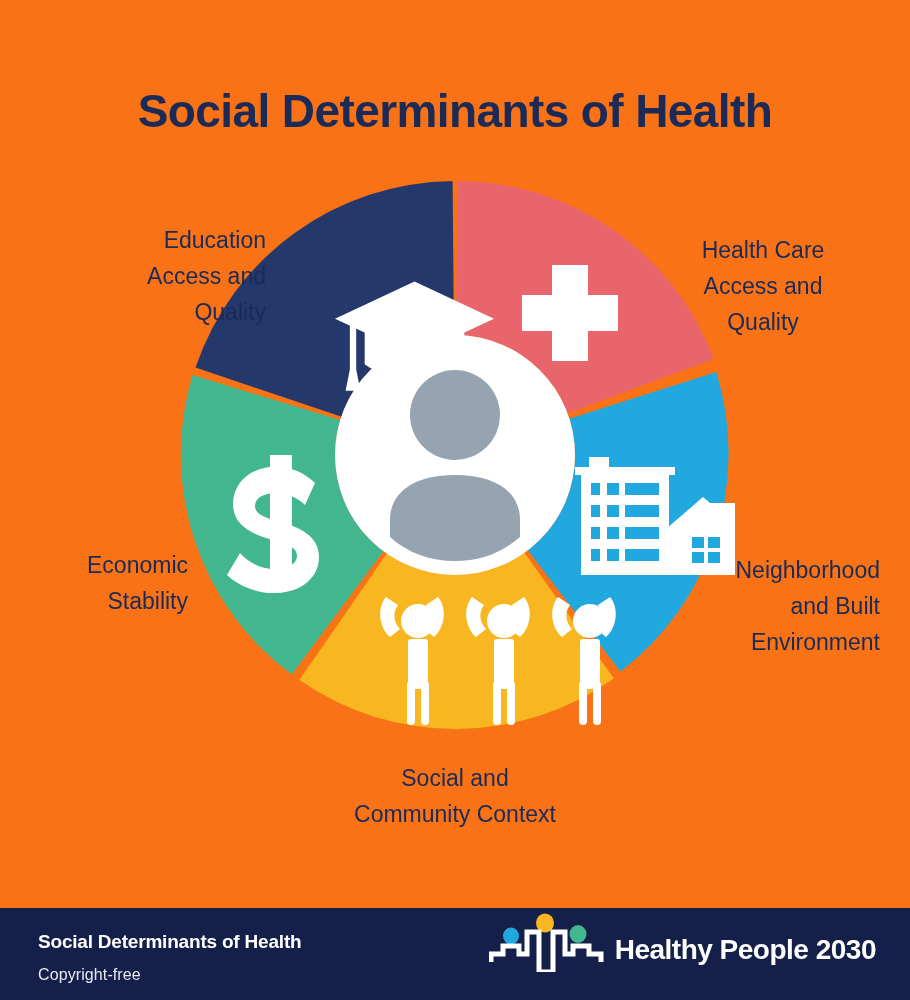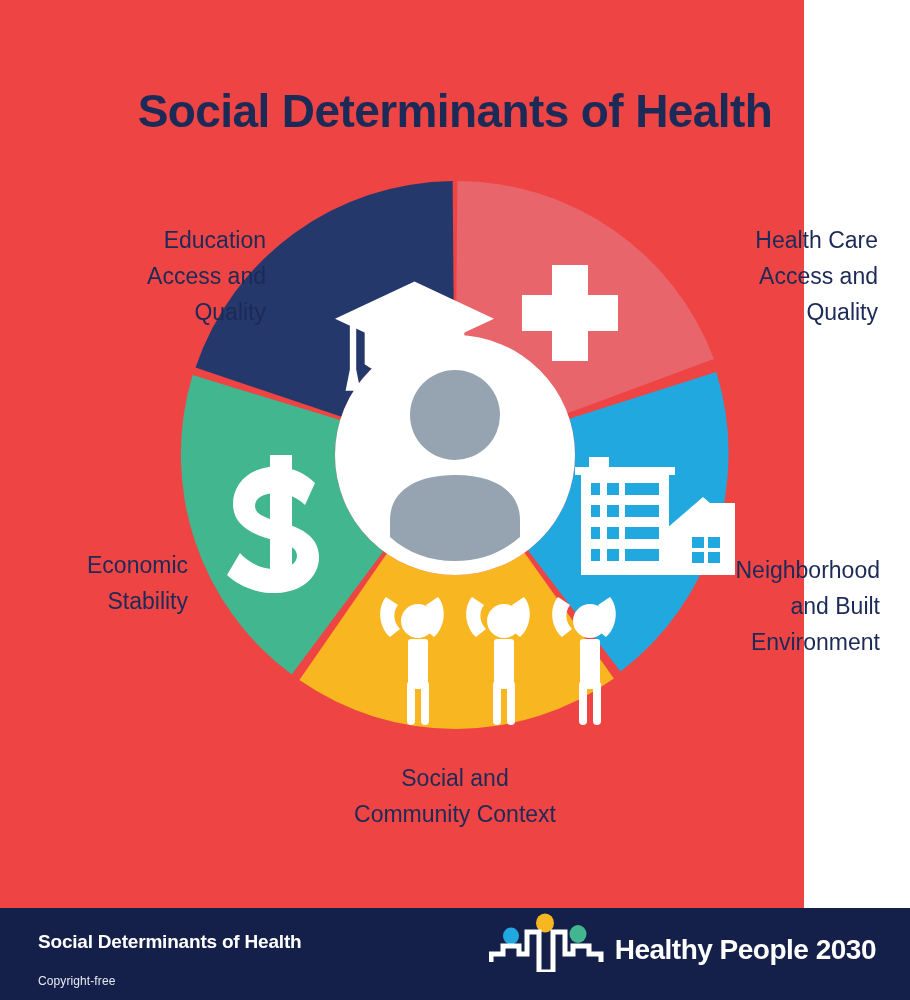--- a/index.html
+++ b/index.html
@@ -5,23 +5,23 @@
   * { box-sizing: border-box; margin: 0; padding: 0; }
   html, body {
     width: 910px;
     height: 1000px;
     background: #ffffff;
     font-family: "Liberation Sans", "DejaVu Sans", sans-serif;
     overflow: hidden;
   }
   #page {
     position: relative;
-    width: 804px;
+    width: 910px;
     height: 1000px;
-    background: #ef4444;
+    background: #f97316;
   }
 
   
   #page-title {
     position: absolute;
     top: 84px;
     left: 0;
     width: 910px;
     text-align: center;
     font-size: 46px;
@@ -44,21 +44,21 @@
   
   .seg-label {
     position: absolute;
     color: #1b2a56;
     font-size: 23px;
     line-height: 1.57;
     font-family: "Liberation Sans", "DejaVu Sans", sans-serif;
     white-space: pre-line;
   }
   #label-education       { left: 40px;  top: 222px; width: 226px; text-align: right; }
-  #label-healthcare      { left: 648px; top: 222px; width: 230px; text-align: right; }
+  #label-healthcare      { left: 648px; top: 232px; width: 230px; text-align: center; }
   #label-neighborhood    { left: 676px; top: 552px; width: 204px; text-align: right; }
   #label-economic        { left: 24px;  top: 547px; width: 164px; text-align: right; }
   #label-social          { left: 255px; top: 760px; width: 400px; text-align: center; }
 
   
   #footer {
     position: absolute;
     left: 0;
     bottom: 0;
     width: 910px;
@@ -74,22 +74,22 @@
   }
   #footer-title {
     color: #ffffff;
     font-size: 19px;
     font-weight: bold;
     letter-spacing: -0.2px;
     line-height: 1.25;
   }
   #footer-sub {
     color: #e8eaf2;
-    font-size: 12px;
-    margin-top: 20px;
+    font-size: 16px;
+    margin-top: 12px;
     letter-spacing: 0.1px;
   }
   #footer-brand {
     position: absolute;
     right: 34px;
     top: 2px;
     display: flex;
     align-items: flex-end;
     gap: 10px;
   }

